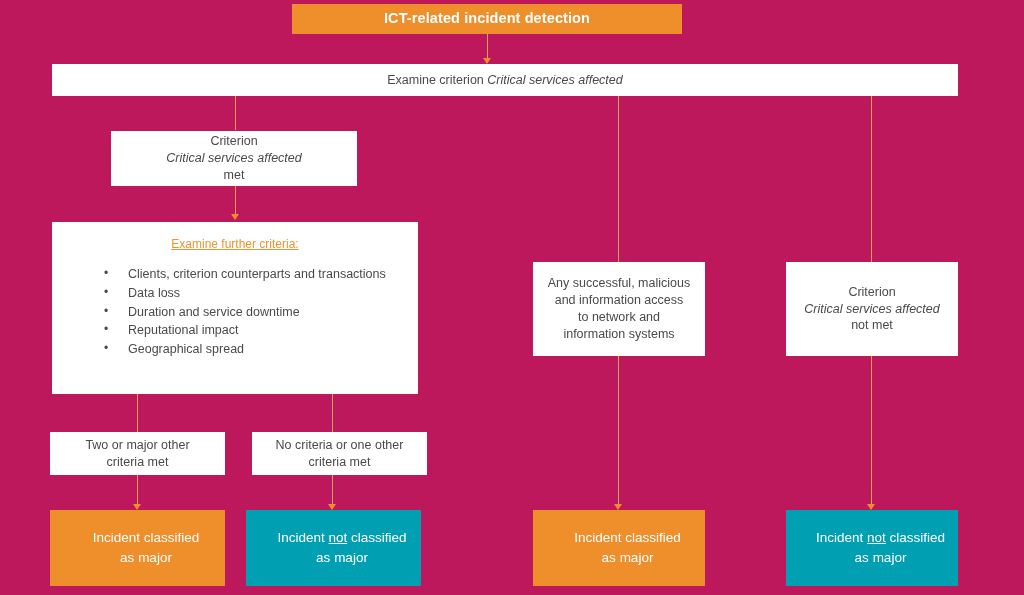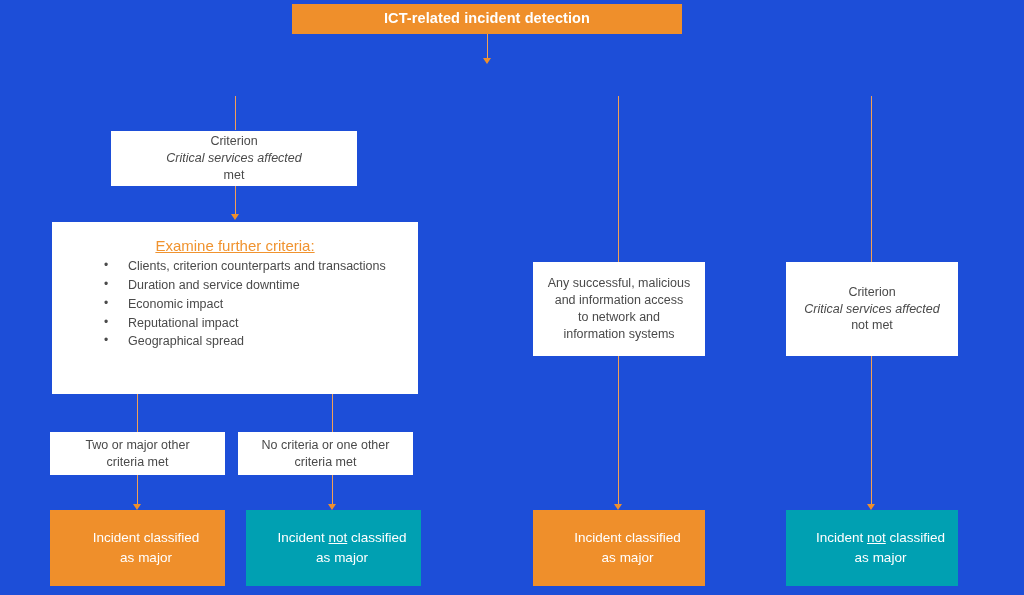--- a/index.html
+++ b/index.html
@@ -8,21 +8,21 @@
     background: #ffffff;
   }
   body {
     font-family: "Liberation Sans", sans-serif;
     -webkit-font-smoothing: antialiased;
   }
   #canvas {
     position: relative;
     width: 1024px;
     height: 595px;
-    background: #1d4ed8;
+    background: #be185d;
     overflow: hidden;
   }
 
   
   .node {
     position: absolute;
     box-sizing: border-box;
     display: flex;
     flex-direction: column;
     align-items: center;
@@ -66,22 +66,22 @@
   
   #criteria-box {
     align-items: stretch;
     justify-content: flex-start;
     padding: 14px 0 0 0;
   }
   #criteria-title {
     text-align: center;
     color: #f0932f;
     text-decoration: underline;
-    font-size: 15px;
-    margin-bottom: 2px;
+    font-size: 12px;
+    margin-bottom: 14px;
   }
   #criteria-list {
     margin: 0;
     padding: 0;
     list-style: none;
     text-align: left;
   }
   #criteria-list li {
     position: relative;
     padding-left: 76px;
@@ -126,54 +126,59 @@
 
 <div id="canvas">
 
   <div id="header-box" class="node filled-orange" style="left:292px; top:4px; width:390px; height:30px;">
     <span>ICT-related incident detection</span>
   </div>
 
   <div class="vline" style="left:487px; top:34px; height:26px;"></div>
   <div class="arrow" style="left:482.5px; top:58px;"></div>
 
+  <div id="examine-bar" class="node outline" style="left:52px; top:64px; width:906px; height:32px;">
+    <div>
+      <span>Examine criterion </span><span class="ital">Critical services affected</span>
+    </div>
+  </div>
 
   <div class="vline" style="left:235px; top:96px; height:34px;"></div>
   <div class="vline" style="left:618px; top:96px; height:166px;"></div>
   <div class="vline" style="left:871px; top:96px; height:166px;"></div>
 
   <div class="node outline" style="left:111px; top:131px; width:246px; height:55px;">
     <div>Criterion</div>
     <div class="ital">Critical services affected</div>
     <div>met</div>
   </div>
 
   <div class="vline" style="left:235px; top:186px; height:30px;"></div>
   <div class="arrow" style="left:230.5px; top:214px;"></div>
 
   <div id="criteria-box" class="node outline" style="left:52px; top:222px; width:366px; height:172px;">
     <div id="criteria-title">Examine further criteria:</div>
     <ul id="criteria-list">
       <li>Clients, criterion counterparts and transactions</li>
+      <li>Data loss</li>
       <li>Duration and service downtime</li>
-      <li>Economic impact</li>
       <li>Reputational impact</li>
       <li>Geographical spread</li>
     </ul>
   </div>
 
   <div class="vline" style="left:137px; top:394px; height:38px;"></div>
   <div class="vline" style="left:332px; top:394px; height:38px;"></div>
 
   <div class="node outline" style="left:50px; top:432px; width:175px; height:43px;">
     <div>Two or major other</div>
     <div>criteria met</div>
   </div>
 
-  <div class="node outline" style="left:238px; top:432px; width:175px; height:43px;">
+  <div class="node outline" style="left:252px; top:432px; width:175px; height:43px;">
     <div>No criteria or one other</div>
     <div>criteria met</div>
   </div>
 
   <div class="vline" style="left:137px; top:475px; height:31px;"></div>
   <div class="arrow" style="left:132.5px; top:504px;"></div>
 
   <div class="vline" style="left:332px; top:475px; height:31px;"></div>
   <div class="arrow" style="left:327.5px; top:504px;"></div>
 

